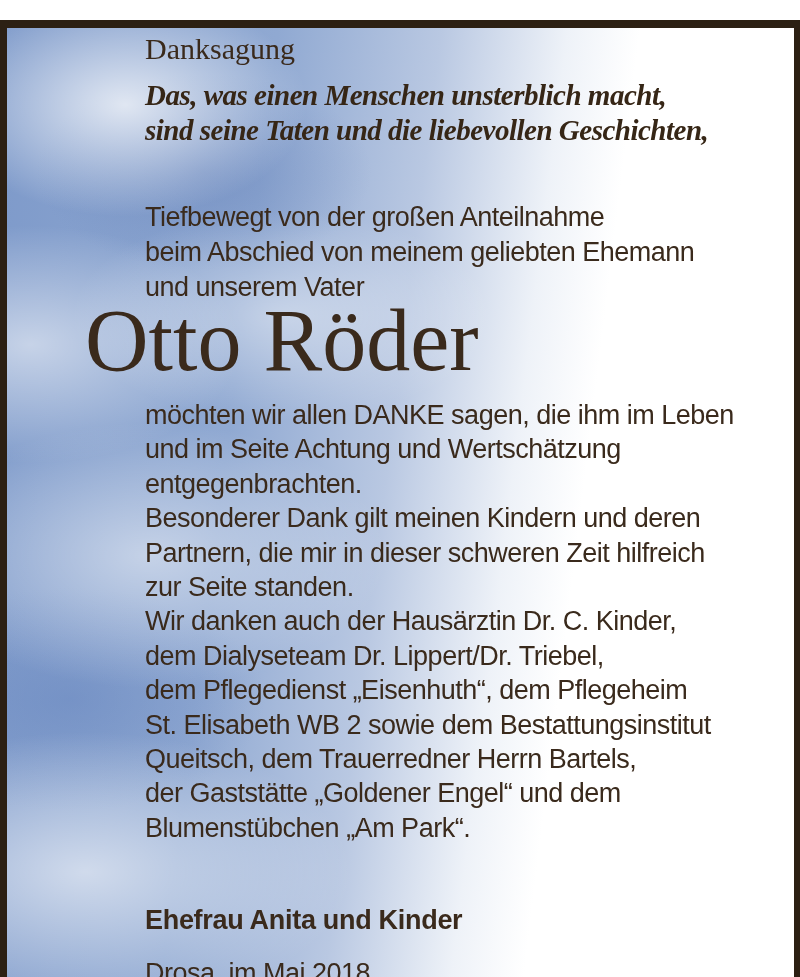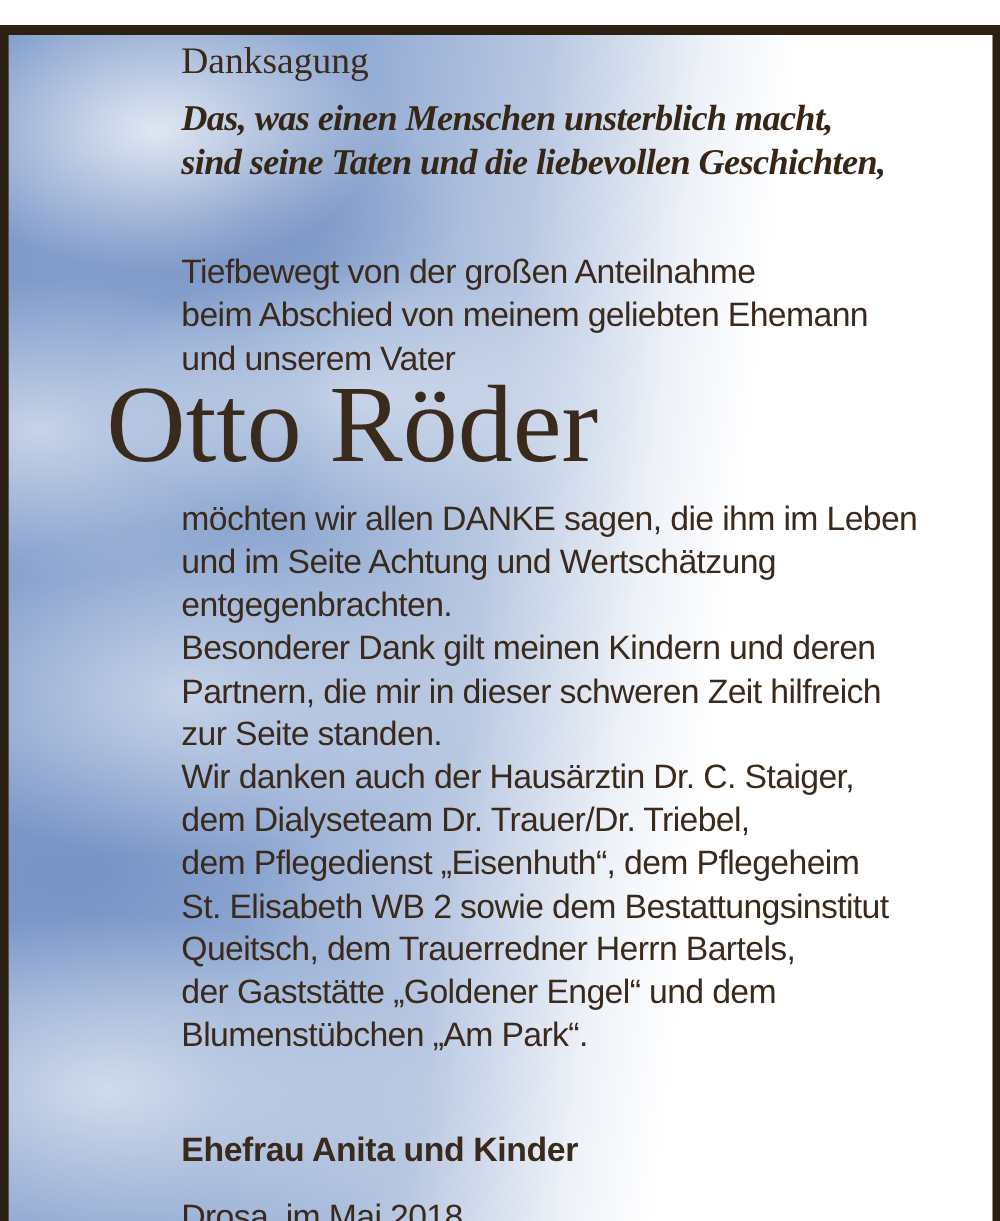--- a/index.html
+++ b/index.html
@@ -107,22 +107,22 @@
 
   <div class="abs name">Otto Röder</div>
 
   <div class="abs bodytext">
     <div>möchten wir allen DANKE sagen, die ihm im Leben</div>
     <div>und im Seite Achtung und Wertschätzung</div>
     <div>entgegenbrachten.</div>
     <div>Besonderer Dank gilt meinen Kindern und deren</div>
     <div>Partnern, die mir in dieser schweren Zeit hilfreich</div>
     <div>zur Seite standen.</div>
-    <div>Wir danken auch der Hausärztin Dr. C. Staiger,</div>
-    <div>dem Dialyseteam Dr. Trauer/Dr. Triebel,</div>
+    <div>Wir danken auch der Hausärztin Dr. C. Kinder,</div>
+    <div>dem Dialyseteam Dr. Lippert/Dr. Triebel,</div>
     <div>dem Pflegedienst „Eisenhuth“, dem Pflegeheim</div>
     <div>St. Elisabeth WB 2 sowie dem Bestattungsinstitut</div>
     <div>Queitsch, dem Trauerredner Herrn Bartels,</div>
     <div>der Gaststätte „Goldener Engel“ und dem</div>
     <div>Blumenstübchen „Am Park“.</div>
   </div>
 
 
   <div class="abs family">Ehefrau Anita und Kinder</div>
 

